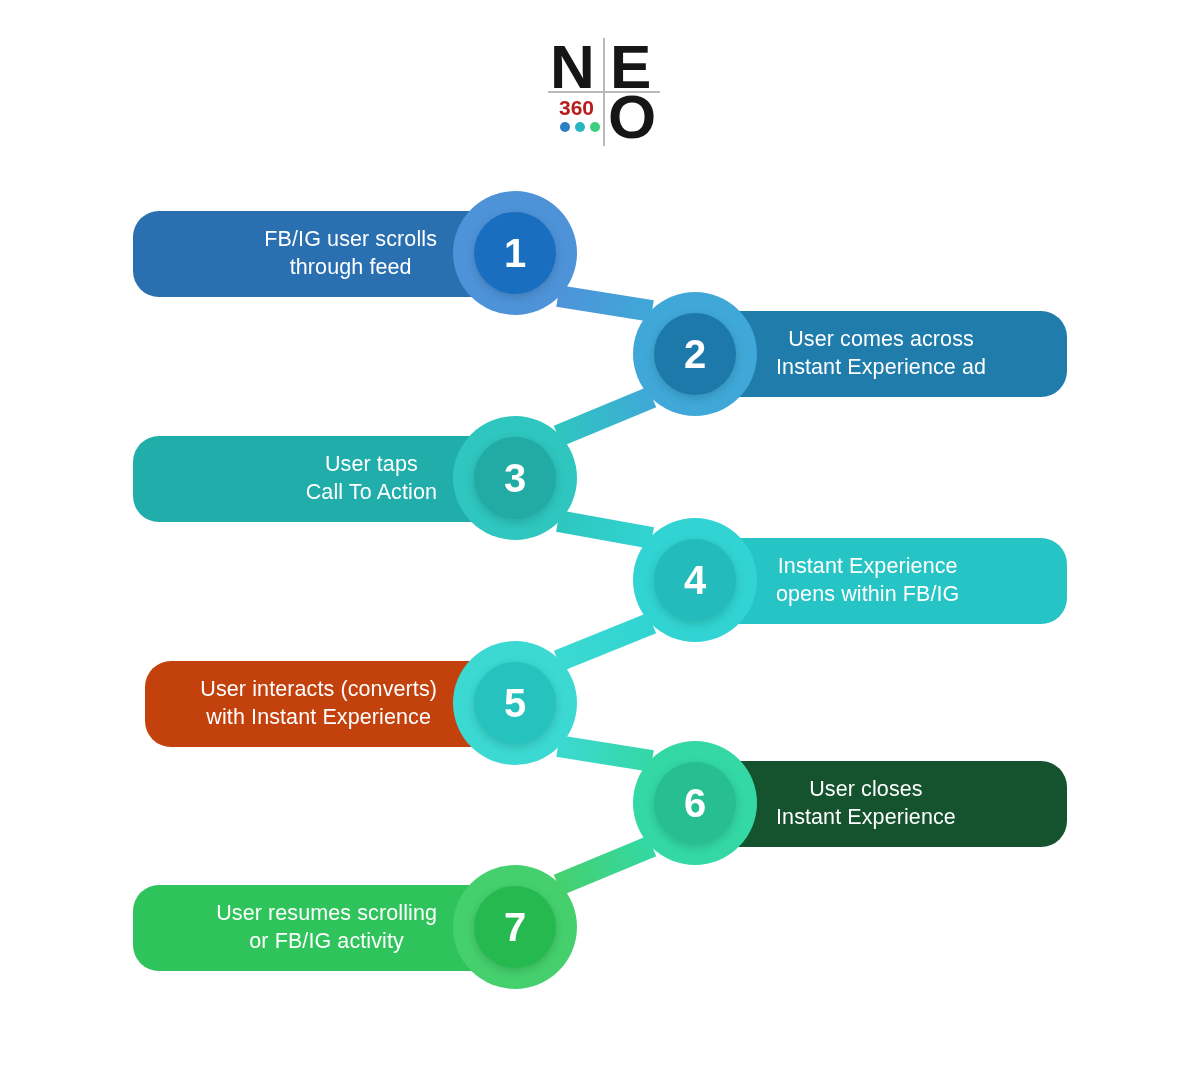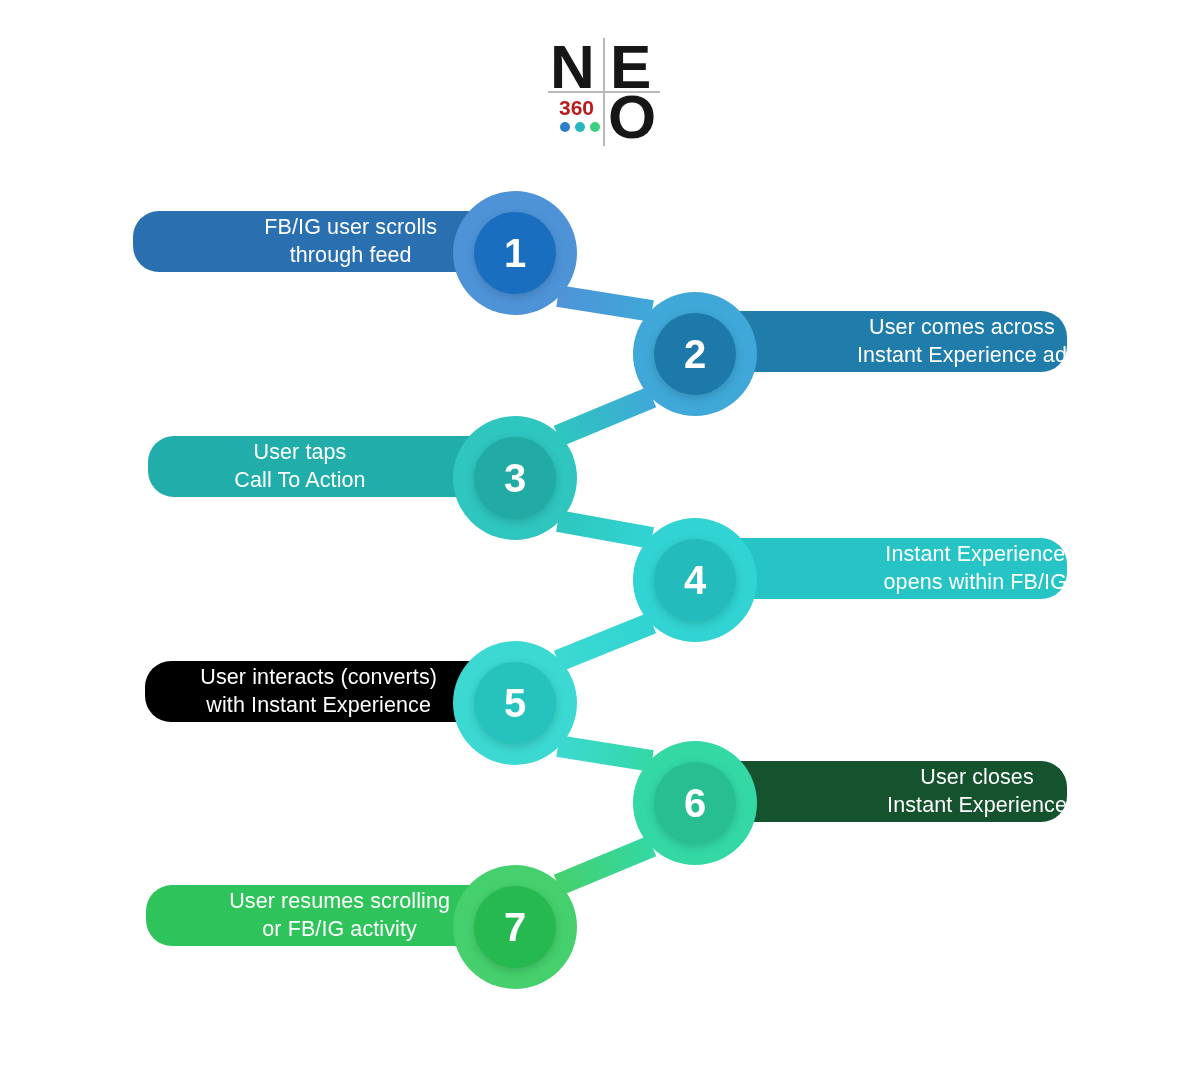--- a/index.html
+++ b/index.html
@@ -92,33 +92,33 @@
     width: 1200px;
     height: 1079px;
     pointer-events: none;
   }
 
   .step {
     position: absolute;
   }
   .bar {
     position: absolute;
-    height: 61px;
+    height: 86px;
     border-radius: 26px;
     display: flex;
     align-items: center;
     box-sizing: border-box;
   }
   .bar.left {
     justify-content: flex-end;
     padding-right: 86px;
     text-align: center;
   }
   .bar.right {
-    justify-content: flex-end;
+    justify-content: flex-start;
     padding-left: 96px;
     text-align: center;
   }
   .bar-label {
     color: #ffffff;
     font-size: 21.5px;
     line-height: 1.28;
     font-weight: 400;
     white-space: pre-line;
     letter-spacing: 0.1px;
@@ -221,21 +221,21 @@
             <div class="bar-label">User comes across
 Instant Experience ad</div>
           </div>
           <div class="node" style="left: 633px; top: 292px; width: 124px; height: 124px; background: rgb(63, 168, 216);">
             <div class="node-inner" style="width: 82px; height: 82px; background: rgb(29, 121, 169);">
               <span class="node-num">2</span>
             </div>
           </div>
         </div>
         <div class="step">
-          <div class="bar left" style="left: 148px; top: 436px; width: 390px; background: rgb(33, 173, 169); justify-content: center;">
+          <div class="bar left" style="left: 133px; top: 436px; width: 390px; background: rgb(33, 173, 169);">
             <div class="bar-label">User taps
 Call To Action</div>
           </div>
           <div class="node" style="left: 453px; top: 416px; width: 124px; height: 124px; background: rgb(46, 198, 191);">
             <div class="node-inner" style="width: 82px; height: 82px; background: rgb(34, 170, 164);">
               <span class="node-num">3</span>
             </div>
           </div>
         </div>
         <div class="step">
@@ -243,21 +243,21 @@
             <div class="bar-label">Instant Experience
 opens within FB/IG</div>
           </div>
           <div class="node" style="left: 633px; top: 518px; width: 124px; height: 124px; background: rgb(49, 212, 210);">
             <div class="node-inner" style="width: 82px; height: 82px; background: rgb(35, 187, 187);">
               <span class="node-num">4</span>
             </div>
           </div>
         </div>
         <div class="step">
-          <div class="bar left" style="left: 145px; top: 661px; width: 378px; background: #000000;">
+          <div class="bar left" style="left: 145px; top: 661px; width: 378px; background: #c2410c;">
             <div class="bar-label">User interacts (converts)
 with Instant Experience</div>
           </div>
           <div class="node" style="left: 453px; top: 641px; width: 124px; height: 124px; background: rgb(59, 217, 210);">
             <div class="node-inner" style="width: 82px; height: 82px; background: rgb(38, 194, 189);">
               <span class="node-num">5</span>
             </div>
           </div>
         </div>
         <div class="step">
@@ -265,21 +265,21 @@
             <div class="bar-label">User closes
 Instant Experience</div>
           </div>
           <div class="node" style="left: 633px; top: 741px; width: 124px; height: 124px; background: rgb(51, 216, 165);">
             <div class="node-inner" style="width: 82px; height: 82px; background: rgb(39, 191, 146);">
               <span class="node-num">6</span>
             </div>
           </div>
         </div>
         <div class="step">
-          <div class="bar left" style="left: 133px; top: 885px; width: 390px; background: rgb(46, 196, 91); margin-left: 13px;">
+          <div class="bar left" style="left: 133px; top: 885px; width: 390px; background: rgb(46, 196, 91);">
             <div class="bar-label">User resumes scrolling
 or FB/IG activity</div>
           </div>
           <div class="node" style="left: 453px; top: 865px; width: 124px; height: 124px; background: rgb(69, 208, 109);">
             <div class="node-inner" style="width: 82px; height: 82px; background: rgb(37, 185, 79);">
               <span class="node-num">7</span>
             </div>
           </div>
         </div>
       </div>

